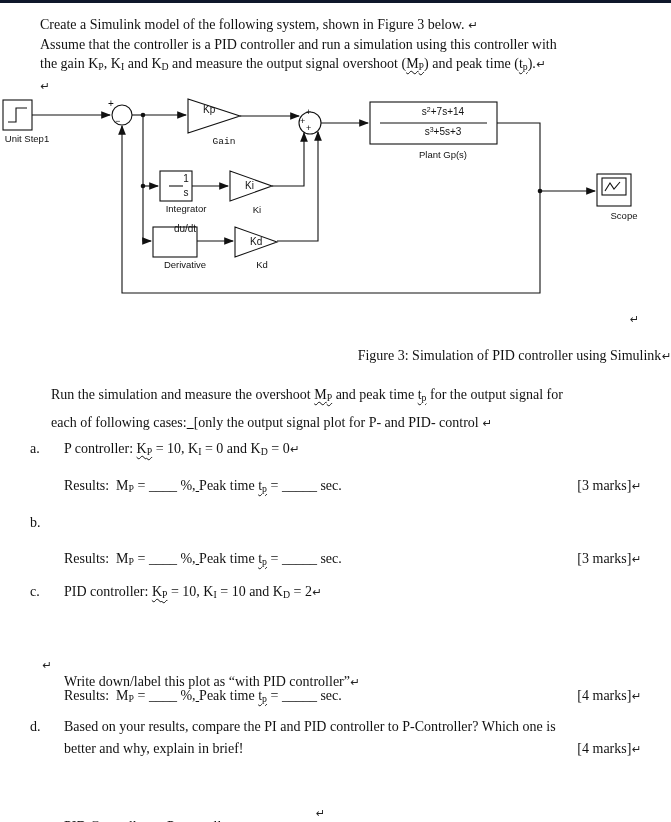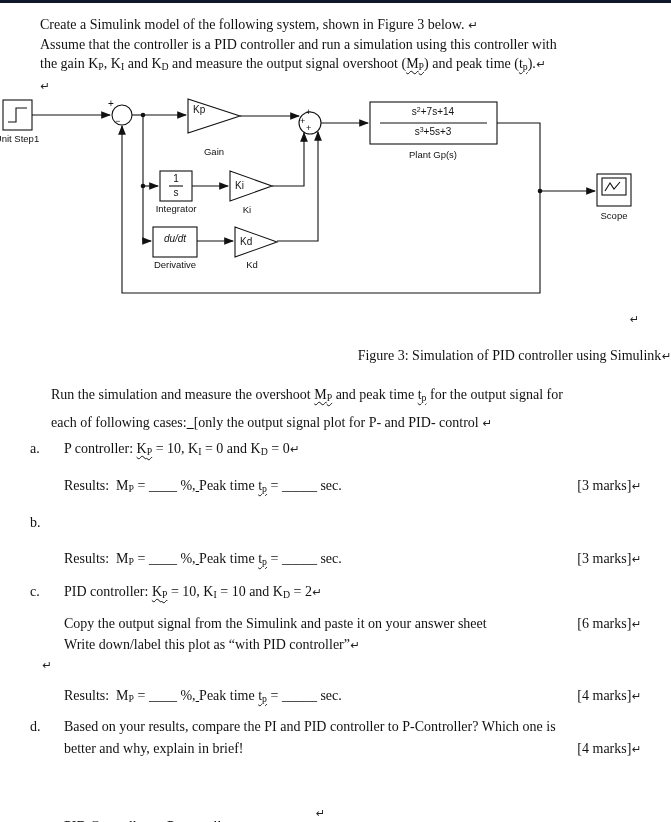--- a/index.html
+++ b/index.html
@@ -22,21 +22,21 @@
   .sup { font-size:0.7em; vertical-align:0.45em; }
   .wavy { text-decoration-line:underline; text-decoration-style:wavy; text-decoration-thickness:1px; text-underline-offset:2px; }
   .sub.wavy, .wavy.sub { text-underline-offset:1px; }
   .ul { text-decoration:underline; }
   .ret { font-family:"DejaVu Sans", sans-serif; font-size:0.82em; color:#222; }
   .pret { position:absolute; font-family:"DejaVu Sans", sans-serif; font-size:11px; color:#222; }
 
   
   .diagram { position:absolute; left:0; top:90px; width:671px; height:240px; }
   .dsvg { position:absolute; left:0; top:0; }
-  .dl { position:absolute; font-family:"Liberation Sans", sans-serif; font-size:9.5px; color:#111; white-space:nowrap; }
+  .dl { position:absolute; font-family:"Liberation Sans", sans-serif; font-size:9.5px; color:#111; white-space:nowrap;margin-left:10px; }
   .dc { transform:translateX(-50%); }
   .bt { font-size:10px; }
   .sg { font-size:10px; font-family:"Liberation Sans", sans-serif; position:absolute; color:#111; }
   .sg2 { font-size:9px; }
 </style>
 </head>
 <body>
 
 <div class="page">
 
@@ -101,33 +101,33 @@
         <circle cx="143" cy="22" r="2.3"></circle>
         <circle cx="143" cy="93" r="2.3"></circle>
         <circle cx="540" cy="98" r="2.3"></circle>
       </g>
     </svg>
 
     <span class="dl dc" style="left:17px; top:40px;">Unit Step1</span>
     <span class="sg" style="left:108px; top:5px;">+</span>
     <span class="sg sg2" style="left:115px; top:23px;">−</span>
     <span class="dl bt" style="left:193px; top:11px;">Kp</span>
-    <span class="dl dc" style="left:214px; top:53px;">Gain</span>
+    <span class="dl dc" style="left:214px; top:43px;font-family:Liberation Mono, monospace;">Gain</span>
     <span class="sg sg2" style="left:300px; top:23px;">+</span>
     <span class="sg sg2" style="left:306px; top:14px;">+</span>
     <span class="sg sg2" style="left:306px; top:30px;">+</span>
     <span class="dl dc bt" style="left:433px; top:13px;"><span>s</span><span class="sup">2</span><span>+7s+14</span></span>
     <span class="dl dc bt" style="left:433px; top:33px;"><span>s</span><span class="sup">3</span><span>+5s+3</span></span>
     <span class="dl dc" style="left:433px; top:56px;">Plant Gp(s)</span>
     <span class="dl dc bt" style="left:176px; top:80px;">1</span>
     <span class="dl dc bt" style="left:176px; top:94px;">s</span>
     <span class="dl dc" style="left:176px; top:110px;">Integrator</span>
     <span class="dl bt" style="left:235px; top:87px;">Ki</span>
     <span class="dl dc" style="left:247px; top:111px;">Ki</span>
-    <span class="dl dc bt" style="left:175px; top:140px;font-style:italic;">du/dt</span>
+    <span class="dl dc bt" style="left:175px; top:130px;">du/dt</span>
     <span class="dl dc" style="left:175px; top:166px;">Derivative</span>
     <span class="dl bt" style="left:240px; top:143px;">Kd</span>
     <span class="dl dc" style="left:252px; top:166px;">Kd</span>
     <span class="dl dc" style="left:614px; top:117px;">Scope</span>
   </div>
 
   <span class="pret" style="left:630px; top:310px;">↵</span>
 
   <div class="caption"><span>Figure 3: Simulation of PID controller using Simulink</span><span class="ret">↵</span></div>
 
@@ -150,25 +150,21 @@
   </div>
   <div class="row" style="top:548px;">
     <span class="it"><span>Results:&nbsp; M</span><span class="sub">P</span><span> = </span><span>____</span><span> %,</span><span class="ul">&nbsp;</span><span>Peak time </span><span class="wavy">t</span><span class="sub wavy">p</span><span> = </span><span>_____</span><span> sec.</span></span>
     <span class="marks"><span>[3 marks]</span><span class="ret">↵</span></span>
   </div>
 
   <div class="row" style="top:581px;">
     <span class="mk">c.</span>
     <span class="it"><span>PID controller: </span><span class="wavy">K</span><span class="sub wavy">P</span><span> = 10, K</span><span class="sub">I</span><span> = 10 and K</span><span class="sub">D</span><span> = 2</span><span class="ret">↵</span></span>
   </div>
-  <div class="row" style="top:613px;">
-    <span class="it"><span>Copy the output signal from the Simulink and paste it on your answer sheet</span></span>
-    <span class="marks"><span>[6 marks]</span><span class="ret">↵</span></span>
-  </div>
-  <div class="row" style="top:634px;">
+  <div class="row" style="top:671px;">
     <span class="it"><span>Write down/label this plot as “with PID controller”</span><span class="ret">↵</span></span>
   </div>
   <div class="row" style="top:654px;">
     <span class="it" style="left:42px;"><span class="ret">↵</span></span>
   </div>
   <div class="row" style="top:685px;">
     <span class="it"><span>Results:&nbsp; M</span><span class="sub">P</span><span> = </span><span>____</span><span> %,</span><span class="ul">&nbsp;</span><span>Peak time </span><span class="wavy">t</span><span class="sub wavy">p</span><span> = </span><span>_____</span><span> sec.</span></span>
     <span class="marks"><span>[4 marks]</span><span class="ret">↵</span></span>
   </div>
 

